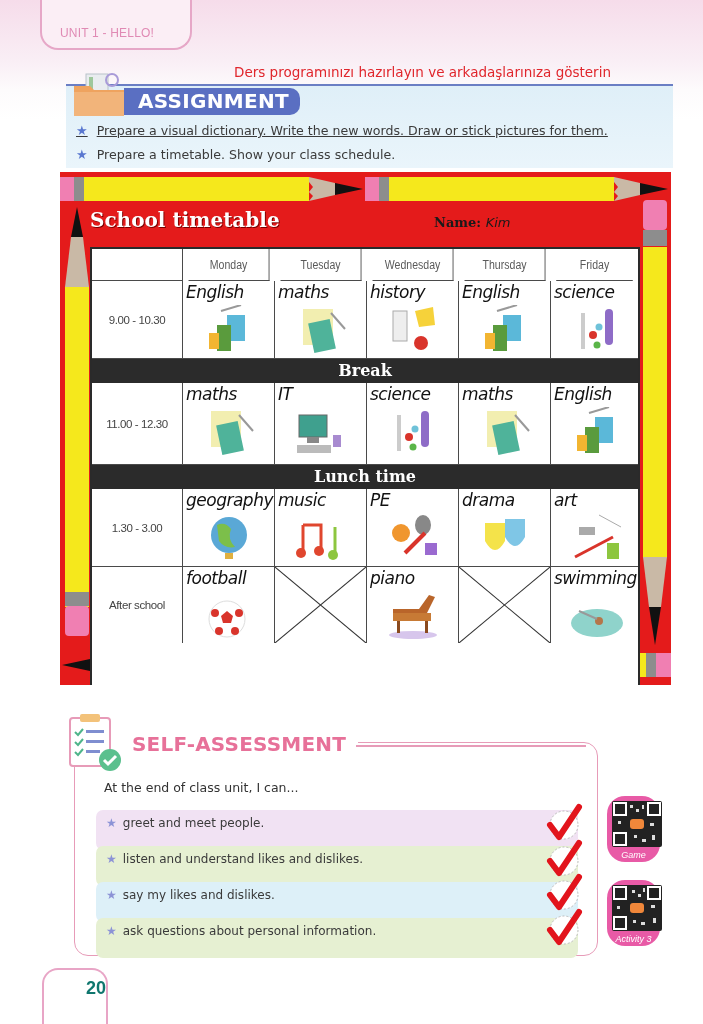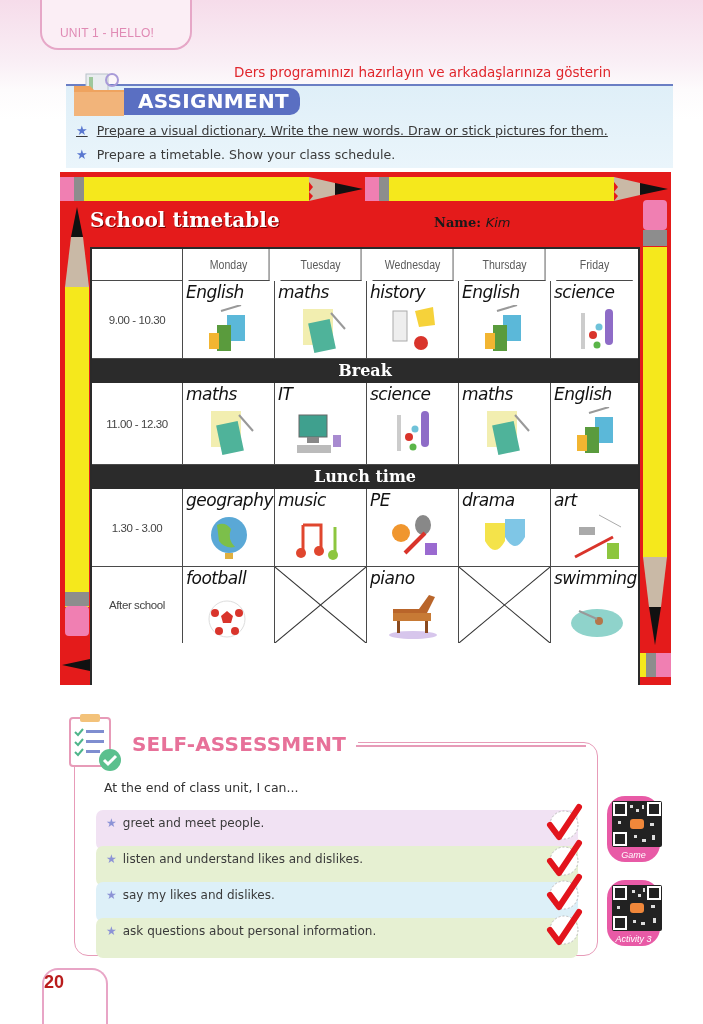--- a/index.html
+++ b/index.html
@@ -103,21 +103,21 @@
   .tick { position: absolute; left: 544px; width: 40px; height: 40px; }
   .qr {
     position: absolute; left: 607px; width: 53px; height: 66px; background: #e85aa6; border-radius: 18px;
   }
   .qr .code { position: absolute; left: 5px; top: 5px; width: 50px; height: 46px; background: #222; border-radius: 2px; overflow: hidden; }
   .qr .lbl { position: absolute; left: 0; right: 0; bottom: 2px; text-align: center; color: #fff; font-size: 9px; font-style: italic; }
   .page-tab {
     position: absolute; left: 42px; top: 968px; width: 66px; height: 70px;
     border: 2px solid #e8a5c6; border-bottom: none; border-radius: 16px 16px 0 0;
   }
-  .page-tab span { position: absolute; left: 0; right: 0; top: 2px; text-align: left; font-weight: bold; font-size: 18px; color: #b91c1c; }
+  .page-tab span { position: absolute; left: 0; right: 0; top: 8px; text-align: right; font-weight: bold; font-size: 18px; color: #0f766e; }
 </style>
 </head>
 <body>
 
 <div class="unit-tab">
   <span>UNIT 1 - HELLO!</span>
 </div>
 <div class="instruction-tr">Ders programınızı hazırlayın ve arkadaşlarınıza gösterin</div>
 
 <div class="assign-band"></div>

